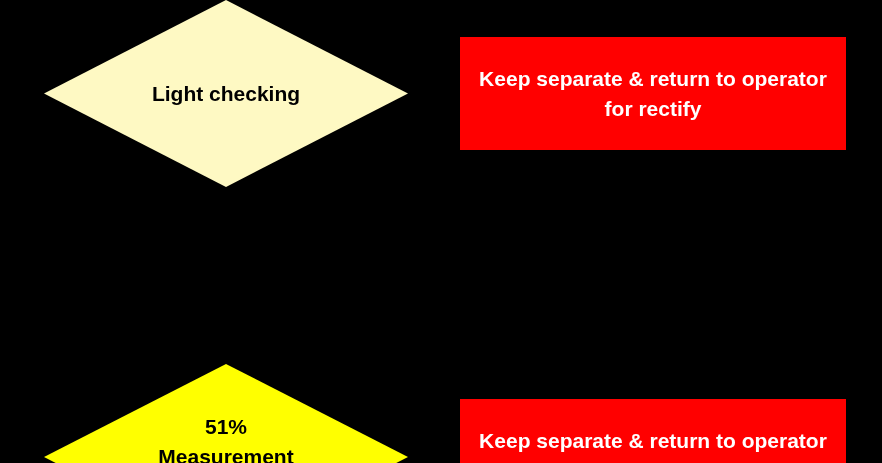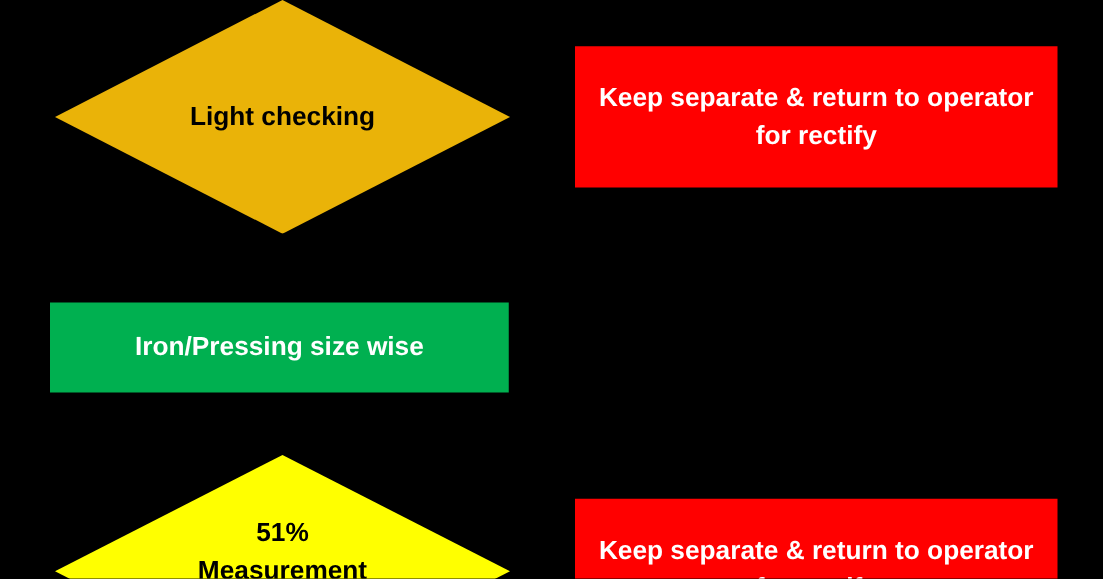--- a/index.html
+++ b/index.html
@@ -36,32 +36,29 @@
   #measurement-diamond      { left: 44px;  top: 364px; width: 364px; height: 186px;
                               justify-content: flex-start; padding-top: 48px; }
   #keep-separate-bottom-box { left: 460px; top: 399px; width: 386px; height: 113px; padding: 0 14px; }
   .node-line { display: block; }
 </style>
 </head>
 <body>
 
 <div class="canvas" style="background: rgb(0, 0, 0);">
 
-  <div id="light-checking-diamond" class="node diamond" style="background: #eab308;">
+  <div id="light-checking-diamond" class="node diamond" style="background: #fef9c3;">
     <span class="node-line">Light checking</span>
   </div>
 
   <div id="keep-separate-top-box" class="node rect" style="background: rgb(255, 0, 0);">
     <span class="node-line">Keep separate &amp; return to operator</span>
     <span class="node-line">for rectify</span>
   </div>
 
-  <div id="iron-pressing-box" class="node rect" style="background: rgb(0, 176, 80);">
-    <span class="node-line">Iron/Pressing size wise</span>
-  </div>
 
   <div id="measurement-diamond" class="node diamond" style="background: rgb(255, 255, 0);">
     <span class="node-line">51%</span>
     <span class="node-line">Measurement</span>
   </div>
 
   <div id="keep-separate-bottom-box" class="node rect" style="background: rgb(255, 0, 0);">
     <span class="node-line">Keep separate &amp; return to operator</span>
     <span class="node-line">for rectify</span>
   </div>

